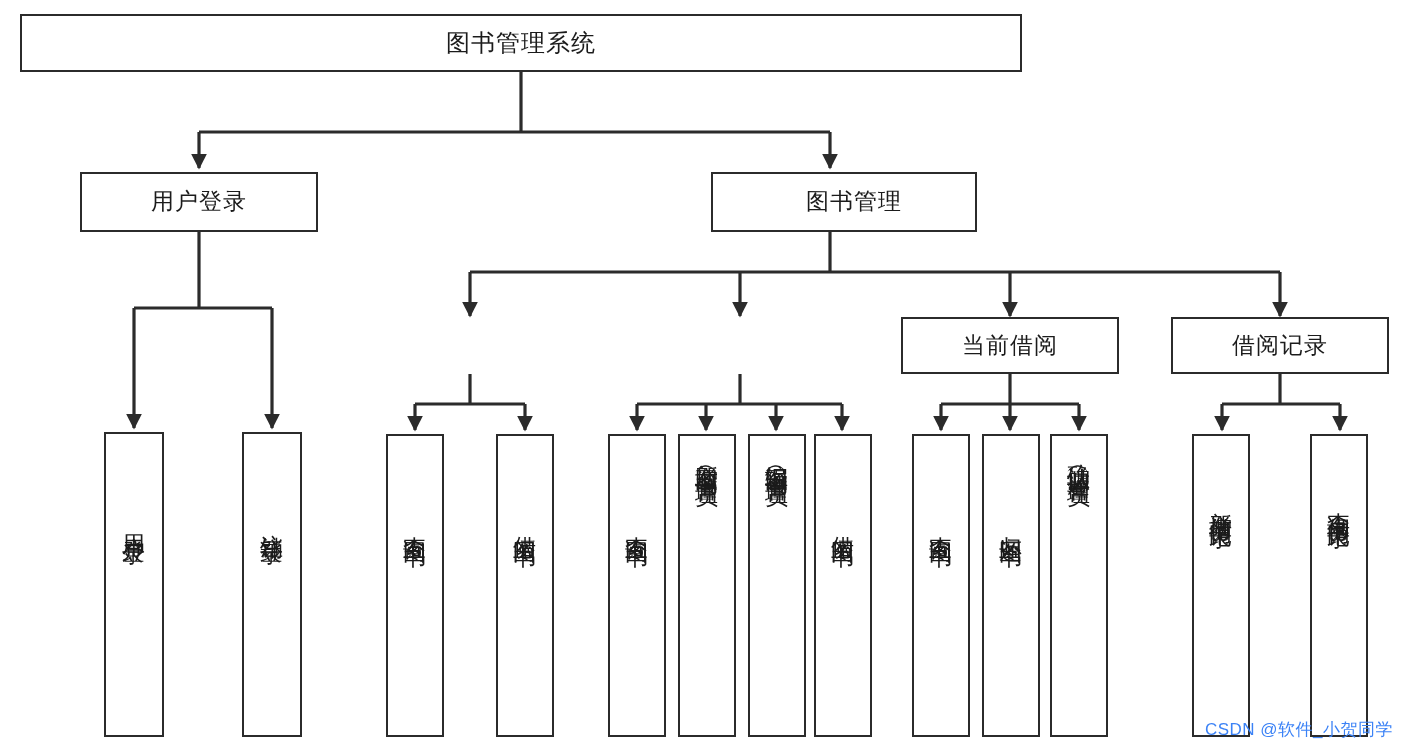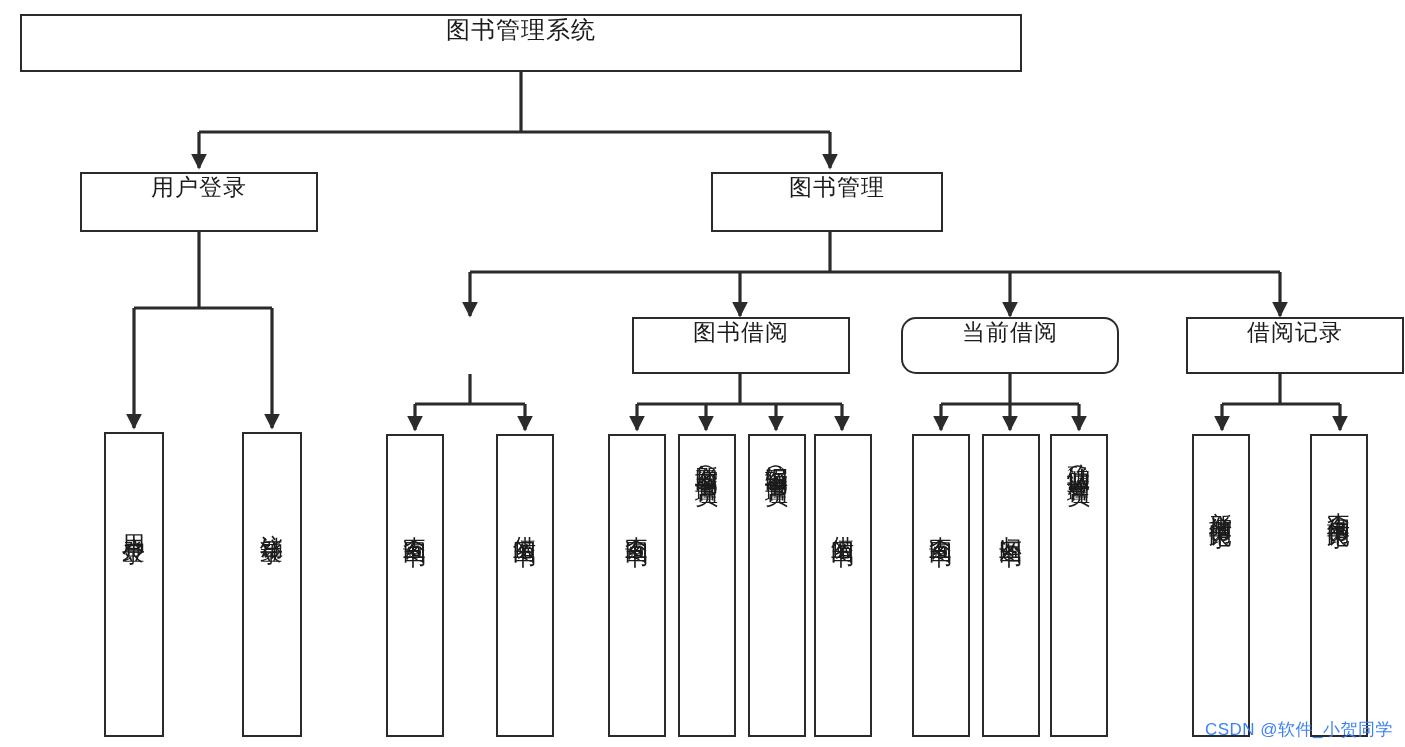--- a/index.html
+++ b/index.html
@@ -24,20 +24,21 @@
     width: 1405px;
     height: 747px;
     pointer-events: none;
   }
   .node {
     position: absolute;
     box-sizing: border-box;
     background: #ffffff;
     border: 2.5px solid #2b2b2b;
     display: flex;
+    align-items: center;
     justify-content: center;
     color: #1b1b1b;
   }
   .node.horiz {
     font-size: 23px;
     letter-spacing: 1px;
     line-height: 1.2;
   }
   .node.title {
     font-size: 24px;
@@ -127,31 +128,28 @@
     </g>
   </svg>
 
   <div class="node horiz title" style="left:20px; top:14px; width:1002px; height:58px;">
     <span>图书管理系统</span>
   </div>
 
   <div class="node horiz" style="left:80px; top:172px; width:238px; height:60px;">
     <span>用户登录</span>
   </div>
-  <div class="node horiz" style="left:711px; top:172px; width:232px; height:60px;padding-left:20px;">
+  <div class="node horiz" style="left:711px; top:172px; width:266px; height:60px;padding-left:20px;">
     <span>图书管理</span>
   </div>
 
-  <div class="node horiz" style="left:632px; top:317px; width:218px; height:57px;">
-    <span>图书借阅</span>
-  </div>
-  <div class="node horiz" style="left:901px; top:317px; width:218px; height:57px;border-radius:15px;">
+  <div class="node horiz" style="left:901px; top:317px; width:218px; height:57px;">
     <span>当前借阅</span>
   </div>
-  <div class="node horiz" style="left:1171px; top:317px; width:218px; height:57px;margin-left:15px;">
+  <div class="node horiz" style="left:1171px; top:317px; width:218px; height:57px;">
     <span>借阅记录</span>
   </div>
 
   <div class="node vert mid" style="left:104px; top:432px; width:60px; height:305px;">
     <span class="vlabel">用户登录</span>
   </div>
   <div class="node vert mid" style="left:242px; top:432px; width:60px; height:305px;">
     <span class="vlabel">注销登录</span>
   </div>
 

